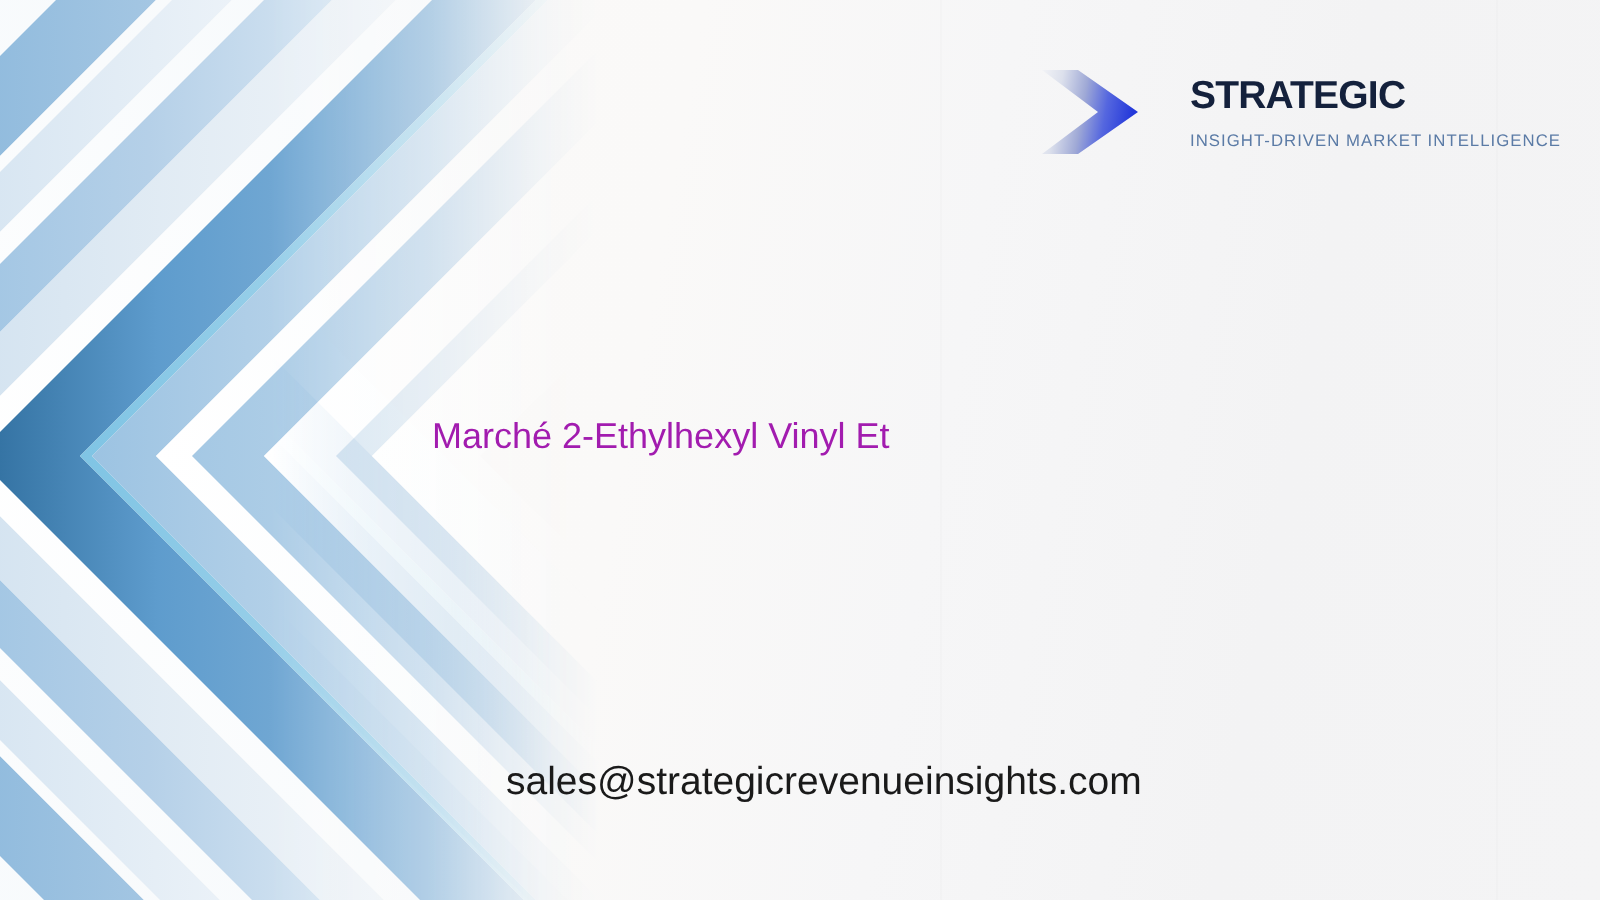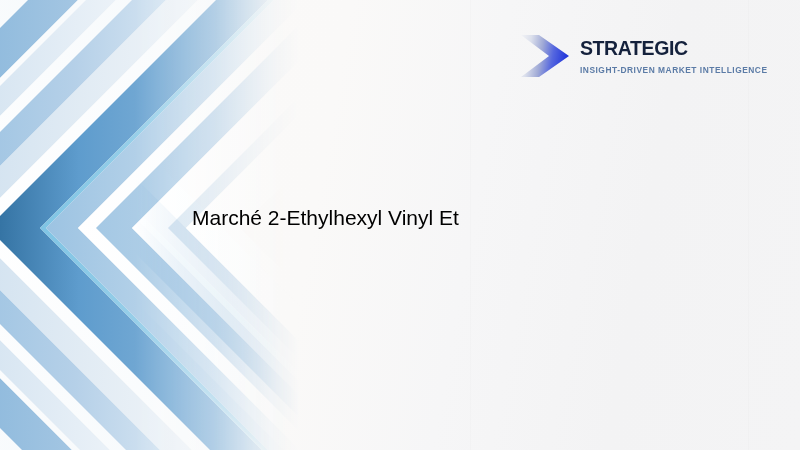--- a/index.html
+++ b/index.html
@@ -57,21 +57,21 @@
 
   
   .logo {
     position: absolute;
     left: 519px;
     top: 26px;
     width: 232px;
     height: 60px;
     display: flex;
     align-items: center;
-    gap: 9px;
+    gap: 24px;
   }
   .logo-mark {
     width: 52px;
     height: 46px;
     flex: 0 0 auto;
   }
   .logo-mark svg { display:block; width:52px; height:46px; }
   .logo-text {
     display: flex;
     flex-direction: column;
@@ -82,43 +82,44 @@
     font-family: "Liberation Sans", sans-serif;
     font-weight: bold;
     color: #14213C;
     font-size: 19.5px;
     line-height: 19.5px;
     letter-spacing: -0.4px;
     white-space: nowrap;
   }
   .logo-tagline {
     font-family: "Liberation Sans", sans-serif;
-    font-weight: bold;
+    font-weight: normal;
     color: #5B7BA6;
     font-size: 8.4px;
     line-height: 8.4px;
     letter-spacing: 0.52px;
     margin-top: 7px;
     white-space: nowrap;
   }
 
   
   .title-block {
     position: absolute;
     left: 192px;
     top: 206px;
     width: 430px;
   }
   .title-line {
     font-family: "Liberation Sans", sans-serif;
-    font-size: 21px;
+    font-size: 18px;
     line-height: 24px;
-    color: #000000;
+    color: #a21caf;
     font-weight: normal;
     white-space: pre;
+    margin-left: 24px;
   }
   .title-gap { height: 28px; }
 
   .email {
     position: absolute;
     left: 253px;
     top: 379px;
     font-family: "Liberation Sans", sans-serif;
     font-size: 19.5px;
     line-height: 24px;
@@ -282,14 +283,15 @@
       <span class="logo-line">STRATEGIC</span>
       <span class="logo-tagline">INSIGHT-DRIVEN MARKET INTELLIGENCE</span>
     </span>
   </div>
 
   <div class="title-block">
     <div class="title-line">Marché 2-Ethylhexyl Vinyl Et</div>
     <div class="title-gap"></div>
   </div>
 
+  <div class="email">sales@strategicrevenueinsights.com</div>
 
 </div>
 
 </body></html>

